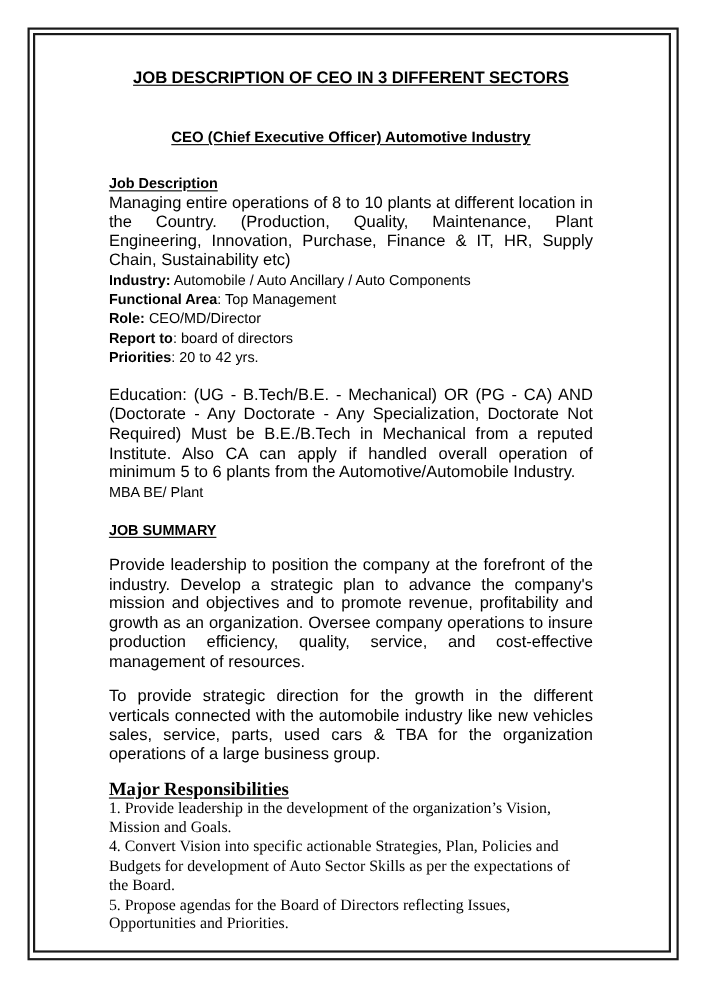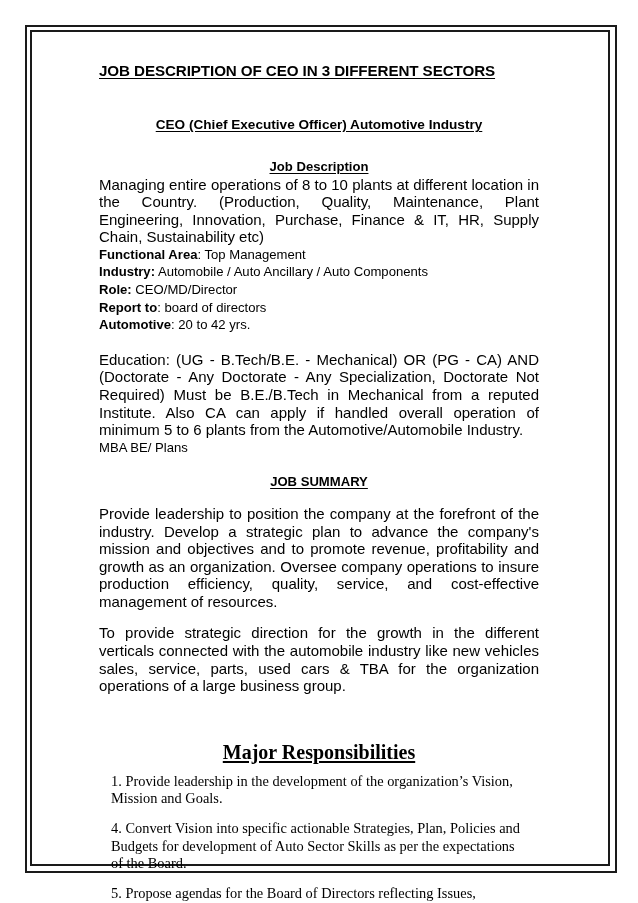--- a/index.html
+++ b/index.html
@@ -38,20 +38,21 @@
 
   
   .doc-body {
     position: absolute;
     left: 99px;
     top: 62px;
     width: 440px;
   }
 
   .doc-title {
+    text-align: center;
     font-weight: bold;
     font-size: 15.2px;
     letter-spacing: -0.1px;
     margin: 0;
     padding: 0;
   }
   .doc-title span.u {
     text-decoration: underline;
     text-underline-offset: 2px;
   }
@@ -70,21 +71,20 @@
   }
 
   .spacer-title-sub { height: 38px; }
   .spacer-sub-body  { height: 26px; }
 
   .section-heading {
     font-weight: bold;
     font-size: 13.1px;
     line-height: 17.5px;
     margin: 0;
-    text-align: center;
   }
   .section-heading span.u {
     text-decoration: underline;
     text-underline-offset: 2px;
   }
 
   .para-justify {
     font-size: 15px;
     line-height: 17.6px;
     margin: 0;
@@ -103,30 +103,29 @@
   .gap-md { height: 17px; }
 
   
   .serif-block {
     font-family: "Liberation Serif", serif;
     font-size: 14.4px;
     line-height: 17.6px;
   }
   .serif-block .section-heading {
     font-family: "Liberation Serif", serif;
-    font-size: 20px;
+    font-size: 17px;
     line-height: 18px;
-    margin-top: 34px;
   }
   .serif-block .para-left {
     font-family: "Liberation Serif", serif;
     font-size: 14.4px;
     line-height: 17.6px;
   }
-  .resp-item { margin: 12px; }
+  .resp-item { margin: 0; }
 </style>
 </head>
 <body>
 
 <div class="page-frame-outer"></div>
 <div class="page-frame-inner"></div>
 
 <div class="doc-body">
 
   <div class="doc-title"><span class="u">JOB DESCRIPTION OF CEO IN 3 DIFFERENT SECTORS</span></div>
@@ -134,36 +133,36 @@
   <div class="spacer-title-sub"></div>
 
   <div class="doc-subtitle"><span class="u">CEO (Chief Executive Officer) Automotive Industry</span></div>
 
   <div class="spacer-sub-body"></div>
 
   <div class="section-heading"><span class="u">Job Description </span></div>
 
   <div class="para-justify">Managing entire operations of 8 to 10 plants at different location in the Country. (Production, Quality, Maintenance, Plant Engineering, Innovation, Purchase, Finance &amp; IT, HR, Supply Chain, Sustainability etc)</div>
 
+  <div class="para-left"><b>Industry:</b><span> Automobile / Auto Ancillary / Auto Components</span></div>
+
   <div class="para-left"><b>Functional Area</b><span>: Top Management</span></div>
-
-  <div class="para-left"><b>Industry:</b><span> Automobile / Auto Ancillary / Auto Components</span></div>
 
   <div class="para-left"><b>Role:</b><span> CEO/MD/Director</span></div>
 
   <div class="para-left"><b>Report to</b><span>: board of directors</span></div>
 
-  <div class="para-left"><b>Automotive</b><span>: 20 to 42 yrs.</span></div>
+  <div class="para-left"><b>Priorities</b><span>: 20 to 42 yrs.</span></div>
 
   <div class="gap-md"></div>
 
 
   <div class="para-justify">Education: (UG - B.Tech/B.E. - Mechanical) OR (PG - CA) AND (Doctorate - Any Doctorate - Any Specialization, Doctorate Not Required) Must be B.E./B.Tech in Mechanical from a reputed Institute. Also CA can apply if handled overall operation of minimum 5 to 6 plants from the Automotive/Automobile Industry.</div>
 
-  <div class="para-left">MBA BE/ Plans</div>
+  <div class="para-left">MBA BE/ Plant</div>
 
   <div class="gap-md"></div>
 
   <div class="section-heading"><span class="u">JOB SUMMARY</span></div>
 
   <div class="gap-sm"></div>
 
   <div class="para-justify">Provide leadership to position the company at the forefront of the industry. Develop a strategic plan to advance the company's mission and objectives and to promote revenue, profitability and growth as an organization. Oversee company operations to insure production efficiency, quality, service, and cost-effective management of resources.</div>
 
   <div class="gap-sm"></div>

